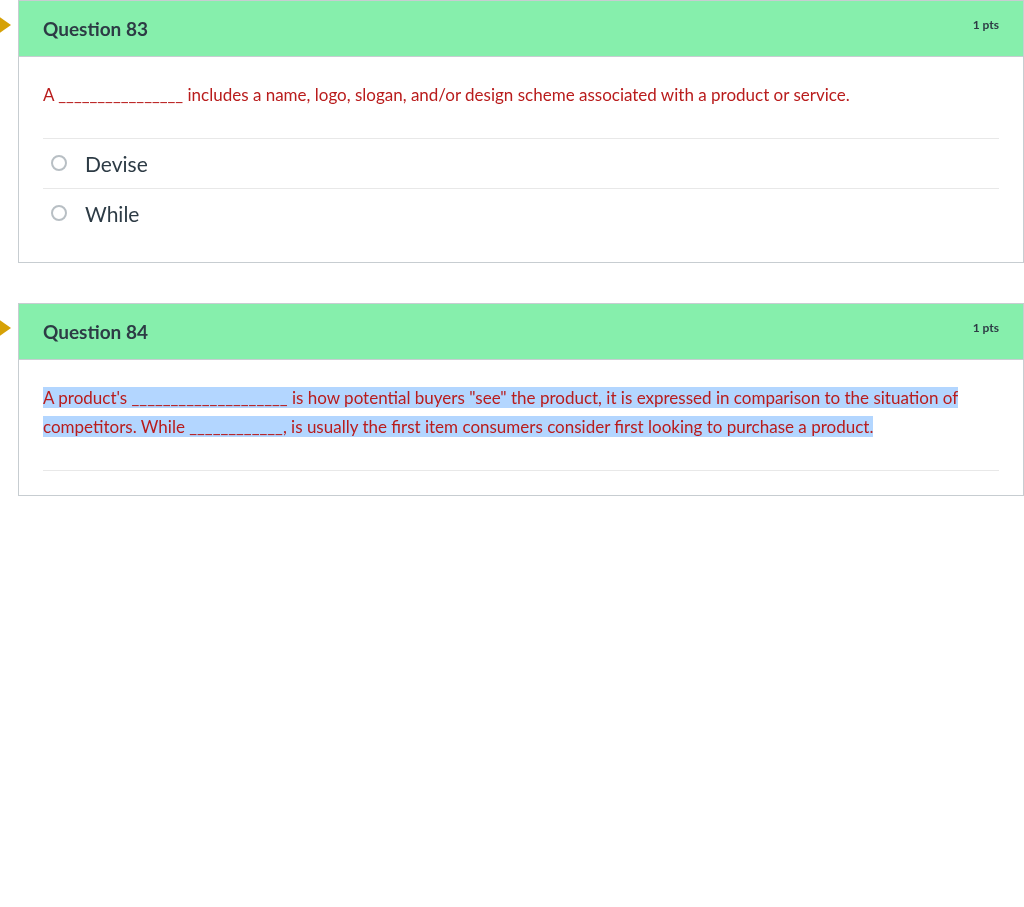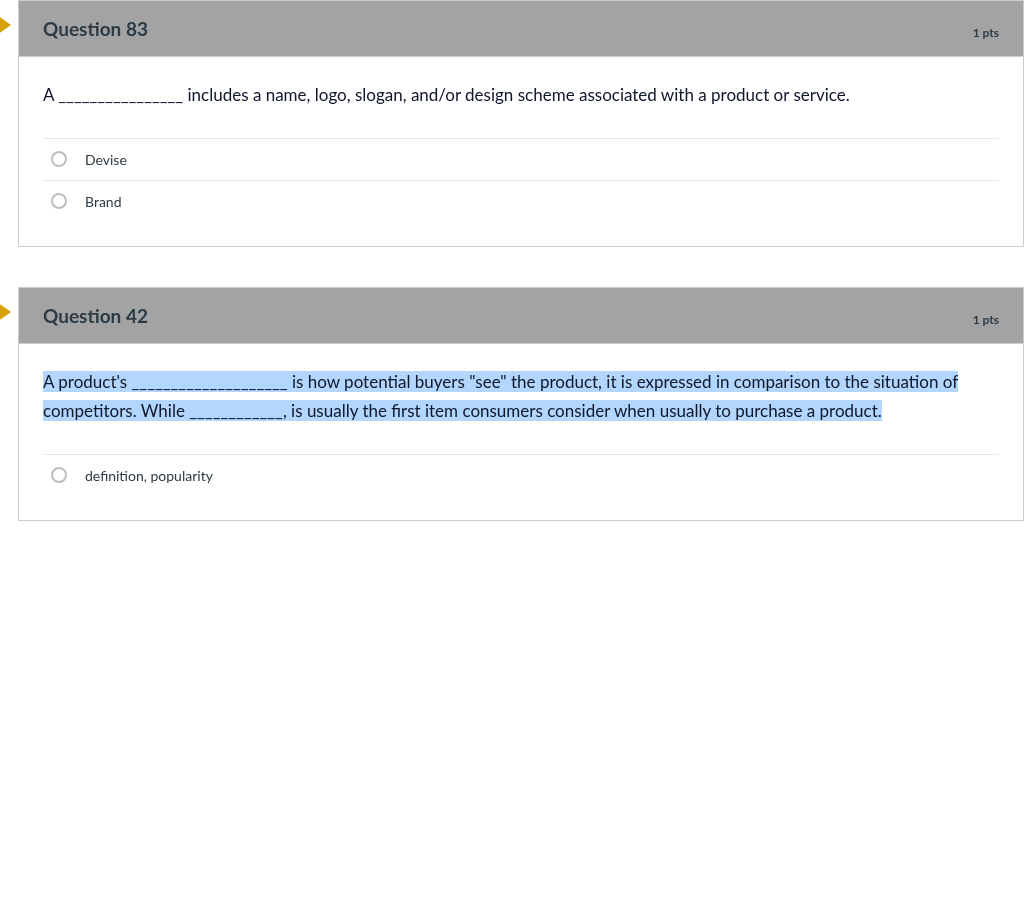--- a/index.html
+++ b/index.html
@@ -24,58 +24,58 @@
     position: absolute;
     left: -22px;
     top: 14px;
     width: 0;
     height: 0;
     border-top: 10px solid transparent;
     border-bottom: 10px solid transparent;
     border-left: 14px solid #d6a106;
   }
   .q-header {
-    background: #a3a3a3;
+    background: #86efac;
     border-bottom: 1px solid #c7cdd1;
     padding: 16px 24px;
     display: flex;
     justify-content: space-between;
-    align-items: flex-end;
+    align-items: flex-start;
   }
   .q-title {
     font-weight: 700;
     font-size: 19px;
     color: #2d3b45;
   }
   .q-points {
     font-weight: 700;
     font-size: 12px;
     color: #2d3b45;
   }
   .q-body {
     padding: 24px;
   }
   .prompt {
     font-size: 17px;
     line-height: 1.7;
-    color: #0f172a;
+    color: #b91c1c;
     margin-bottom: 28px;
   }
   .prompt .hl {
     background: #b3d6ff;
   }
   .answers {
     border-top: 1px solid #e8e8e8;
   }
   .answer {
     display: flex;
     align-items: center;
     padding: 12px 8px;
     border-bottom: 1px solid #e8e8e8;
-    font-size: 14px;
+    font-size: 21px;
     color: #2d3b45;
     cursor: pointer;
   }
   .answer:last-child {
     border-bottom: none;
   }
   .radio {
     width: 16px;
     height: 16px;
     border: 2px solid #b8bfc4;
@@ -97,34 +97,30 @@
       </div>
       <div class="q-body">
         <div class="prompt">A ________________ includes a name, logo, slogan, and/or design scheme associated with a product or service.</div>
         <div class="answers">
           <label class="answer">
             <span class="radio"></span>
             <span>Devise</span>
           </label>
           <label class="answer">
             <span class="radio"></span>
-            <span>Brand</span>
+            <span>While</span>
           </label>
         </div>
       </div>
     </div>
     <div class="question-card">
       <div class="marker"></div>
       <div class="q-header">
-        <div class="q-title">Question 42</div>
+        <div class="q-title">Question 84</div>
         <div class="q-points">1 pts</div>
       </div>
       <div class="q-body">
-        <div class="prompt"><span class="hl">A product's ____________________ is how potential buyers "see" the product, it is expressed in comparison to the situation of competitors. While ____________, is usually the first item consumers </span><span class="hl">consider when usually to purchase a product.</span></div>
+        <div class="prompt"><span class="hl">A product's ____________________ is how potential buyers "see" the product, it is expressed in comparison to the situation of competitors. While ____________, is usually the first item consumers </span><span class="hl">consider first looking to purchase a product.</span></div>
         <div class="answers">
-          <label class="answer">
-            <span class="radio"></span>
-            <span>definition, popularity</span>
-          </label>
         </div>
       </div>
     </div>
   </div>
 
 </body></html>

